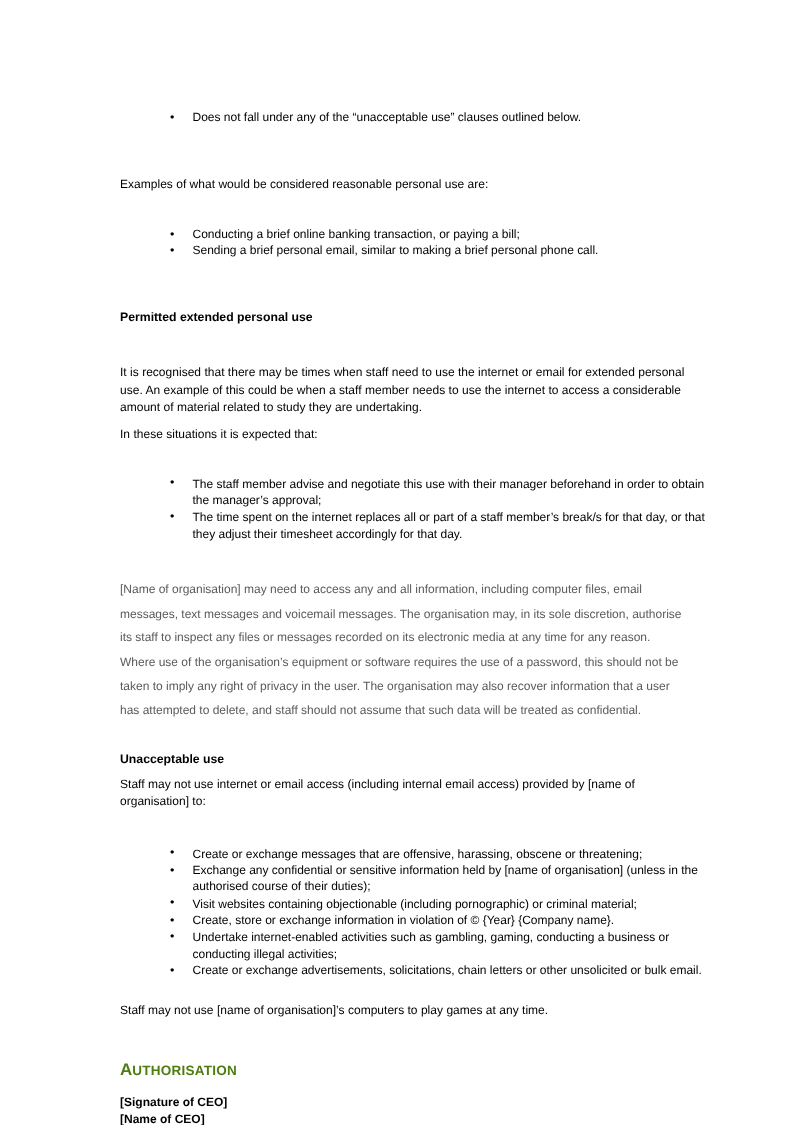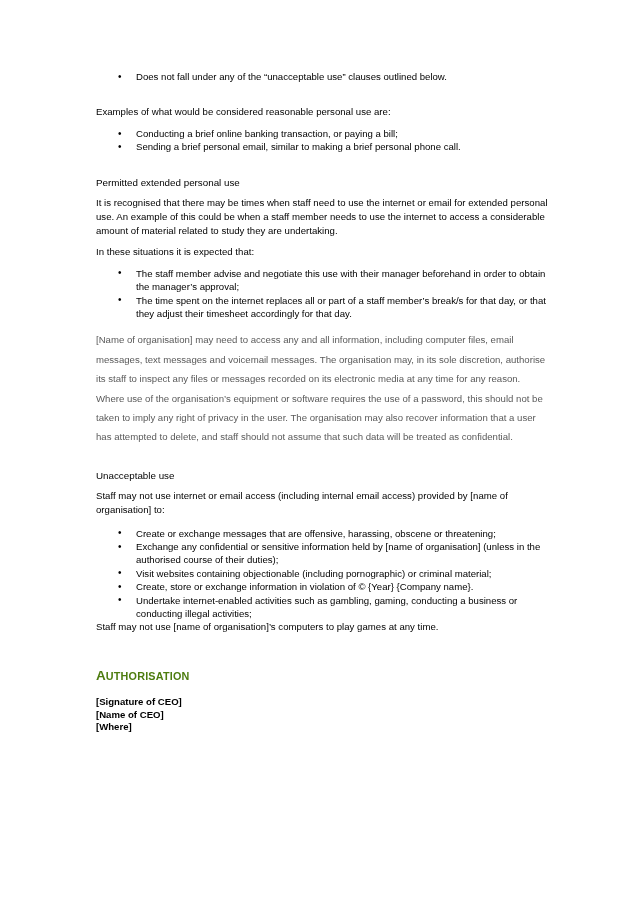--- a/index.html
+++ b/index.html
@@ -30,29 +30,29 @@
   .para {
     font-size: 9.6px;
     line-height: 13.6px;
     margin: 0;
     text-align: left;
     letter-spacing: 0.02px;
   }
   .heading {
     font-size: 9.8px;
     line-height: 13.6px;
-    font-weight: normal;
+    font-weight: bold;
     margin: 0;
     color: #000;
   }
 
   
   ul.bullets {
     list-style: none;
-    margin: 0;
+    margin: 18px;
     padding: 0;
   }
   ul.bullets > li {
     position: relative;
     font-size: 9.6px;
     line-height: 13.4px;
     padding-left: 40px;
     margin: 0;
   }
   ul.bullets > li::before {
@@ -94,21 +94,21 @@
     letter-spacing: 0.2px;
   }
 
   .sig-line {
     font-size: 9.6px;
     line-height: 12.6px;
     margin: 0;
     font-weight: bold;
   }
 
-  .w-wide { width: 456px; }
+  .w-wide { width: 456px; margin-top: 24px; }
   .w-unacc { width: 462px; }
 </style>
 </head>
 <body>
 
 <div class="page">
   <div class="doc">
 
     <ul class="bullets">
       <li>Does not fall under any of the “unacceptable use” clauses outlined below.</li>
@@ -158,20 +158,21 @@
     <p class="para w-unacc">Staff may not use internet or email access (including internal email access) provided by [name of organisation] to:</p>
 
     <div class="gap-10"></div>
 
     <ul class="bullets w-unacc">
       <li>Create or exchange messages that are offensive, harassing, obscene or threatening;</li>
       <li>Exchange any confidential or sensitive information held by [name of organisation] (unless in the authorised course of their duties);</li>
       <li>Visit websites containing objectionable (including pornographic) or criminal material;</li>
       <li>Create, store or exchange information in violation of © {Year} {Company name}.</li>
       <li>Undertake internet-enabled activities such as gambling, gaming, conducting a business or conducting illegal activities;</li>
+      <li>Create or exchange advertisements, solicitations, chain letters or other unsolicited or bulk email.</li>
     </ul>
 
     <p class="para">Staff may not use [name of organisation]’s computers to play games at any time.</p>
 
     <div class="gap-30"></div>
 
     <h2 class="auth-heading"><span class="cap">A</span><span class="rest">UTHORISATION</span></h2>
 
     <div class="gap-12"></div>
 

